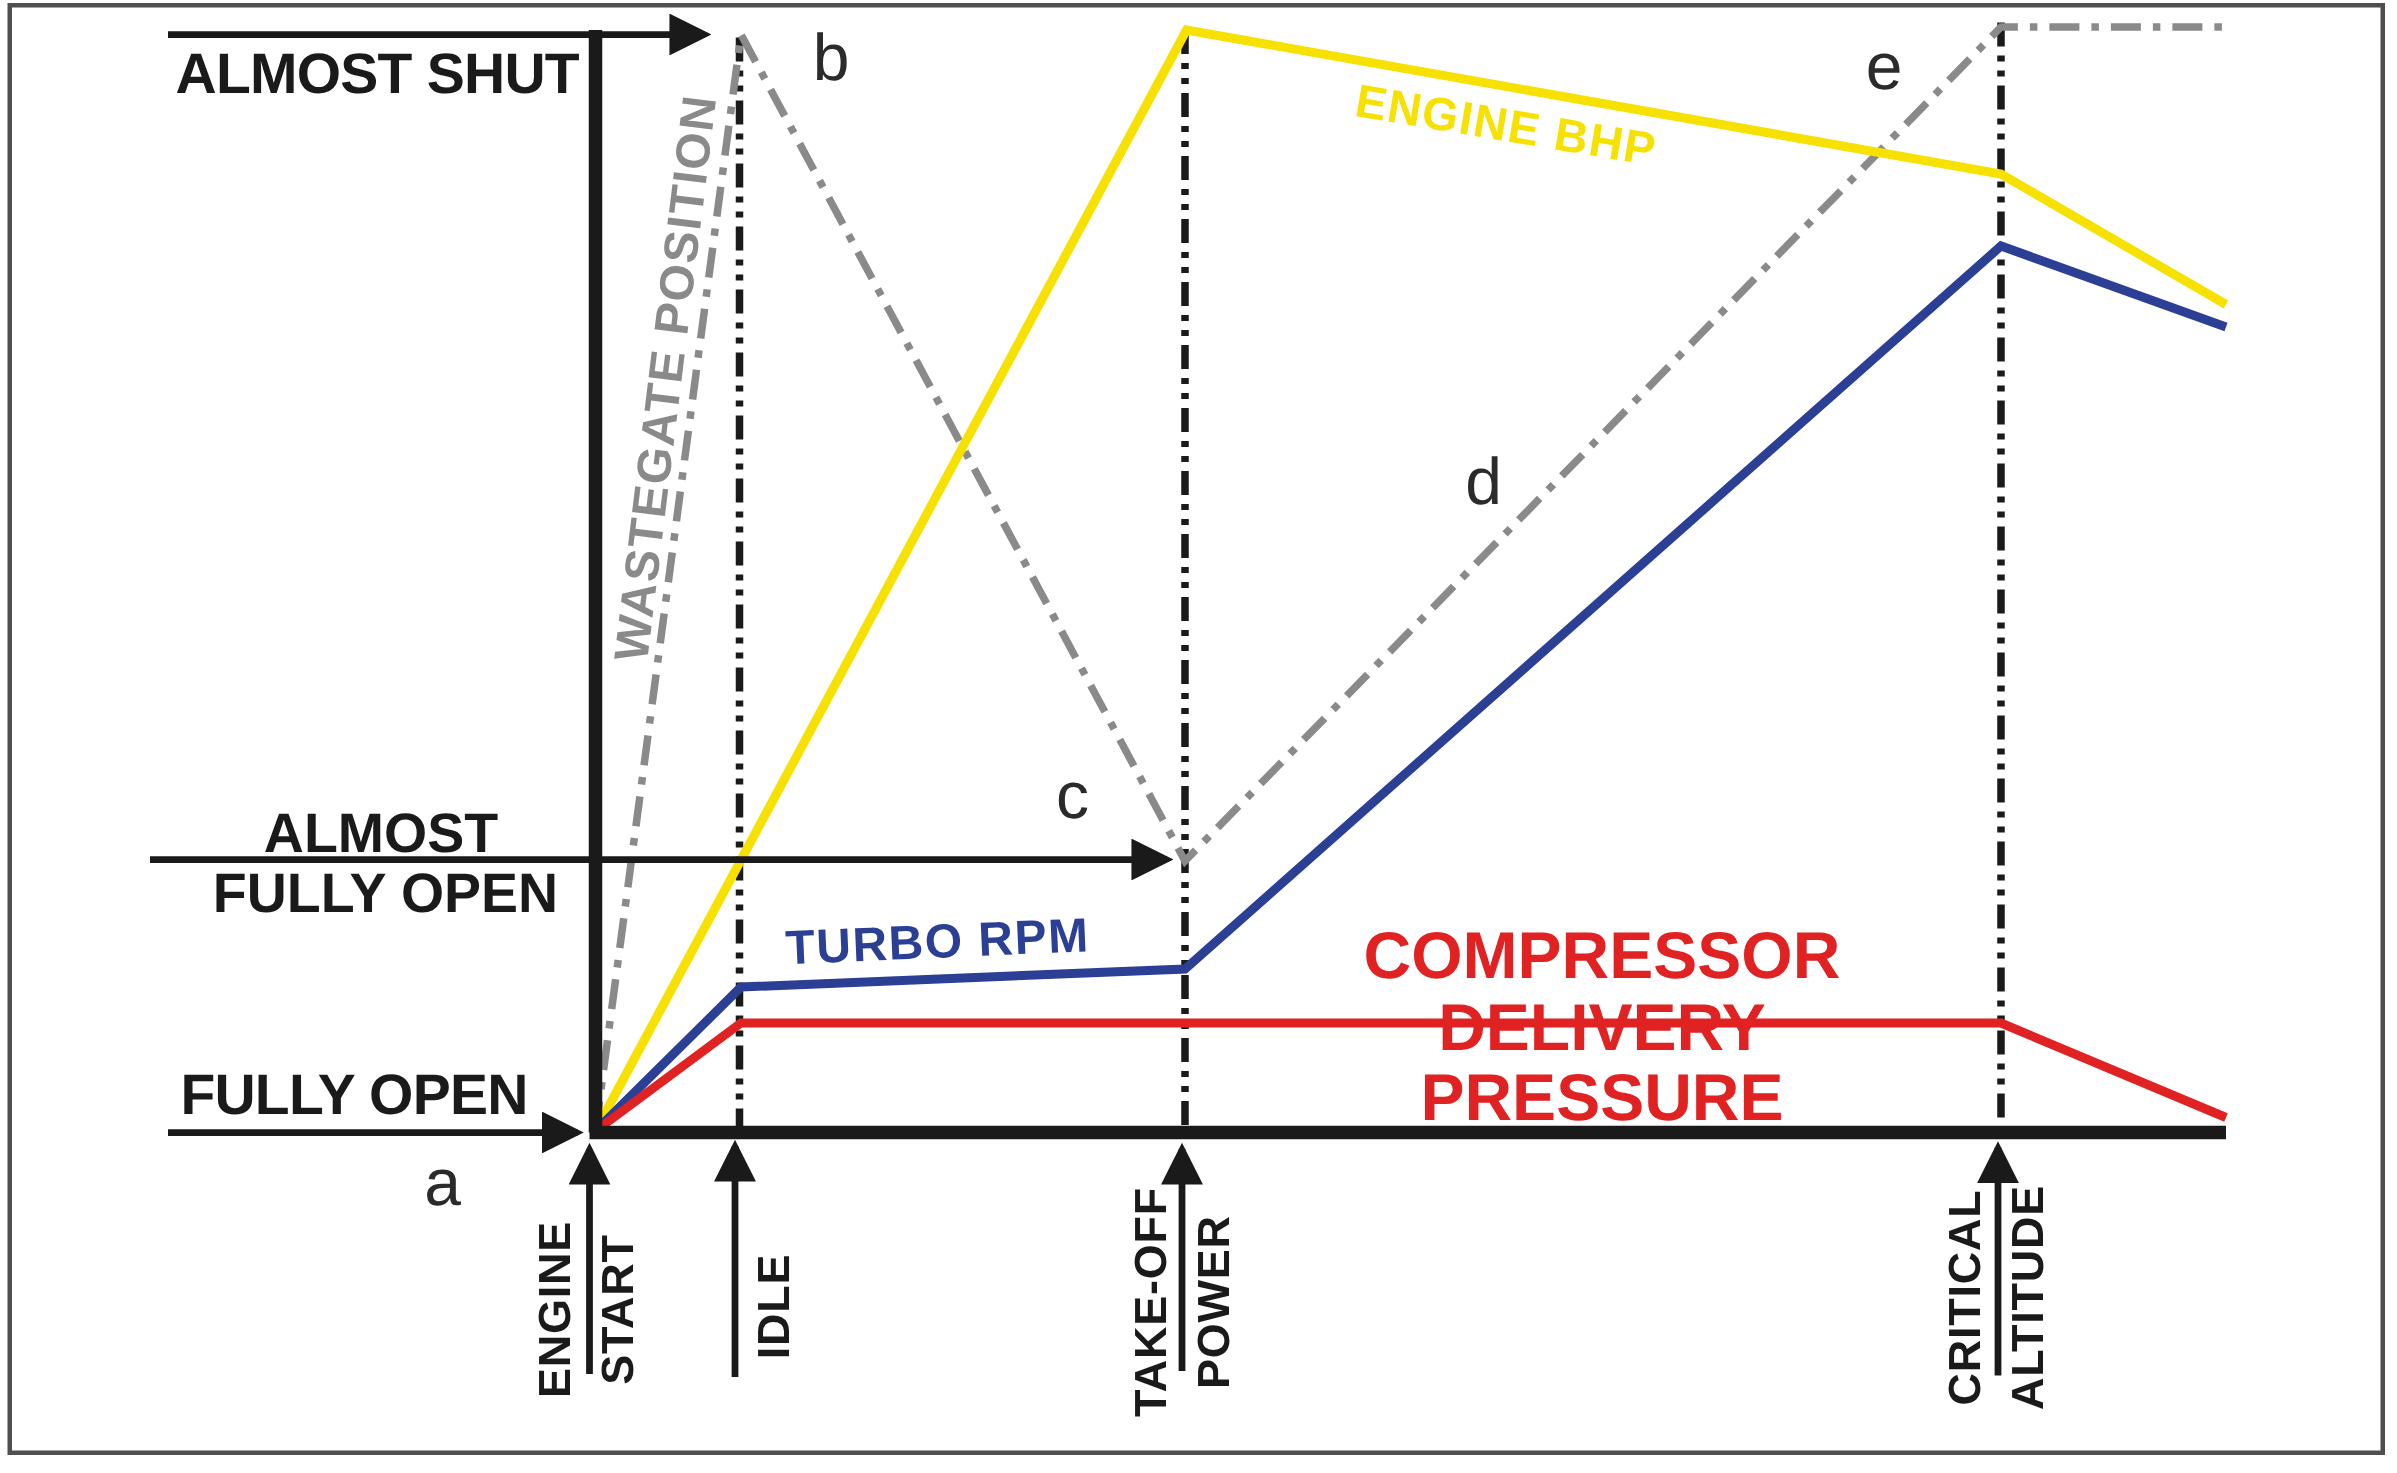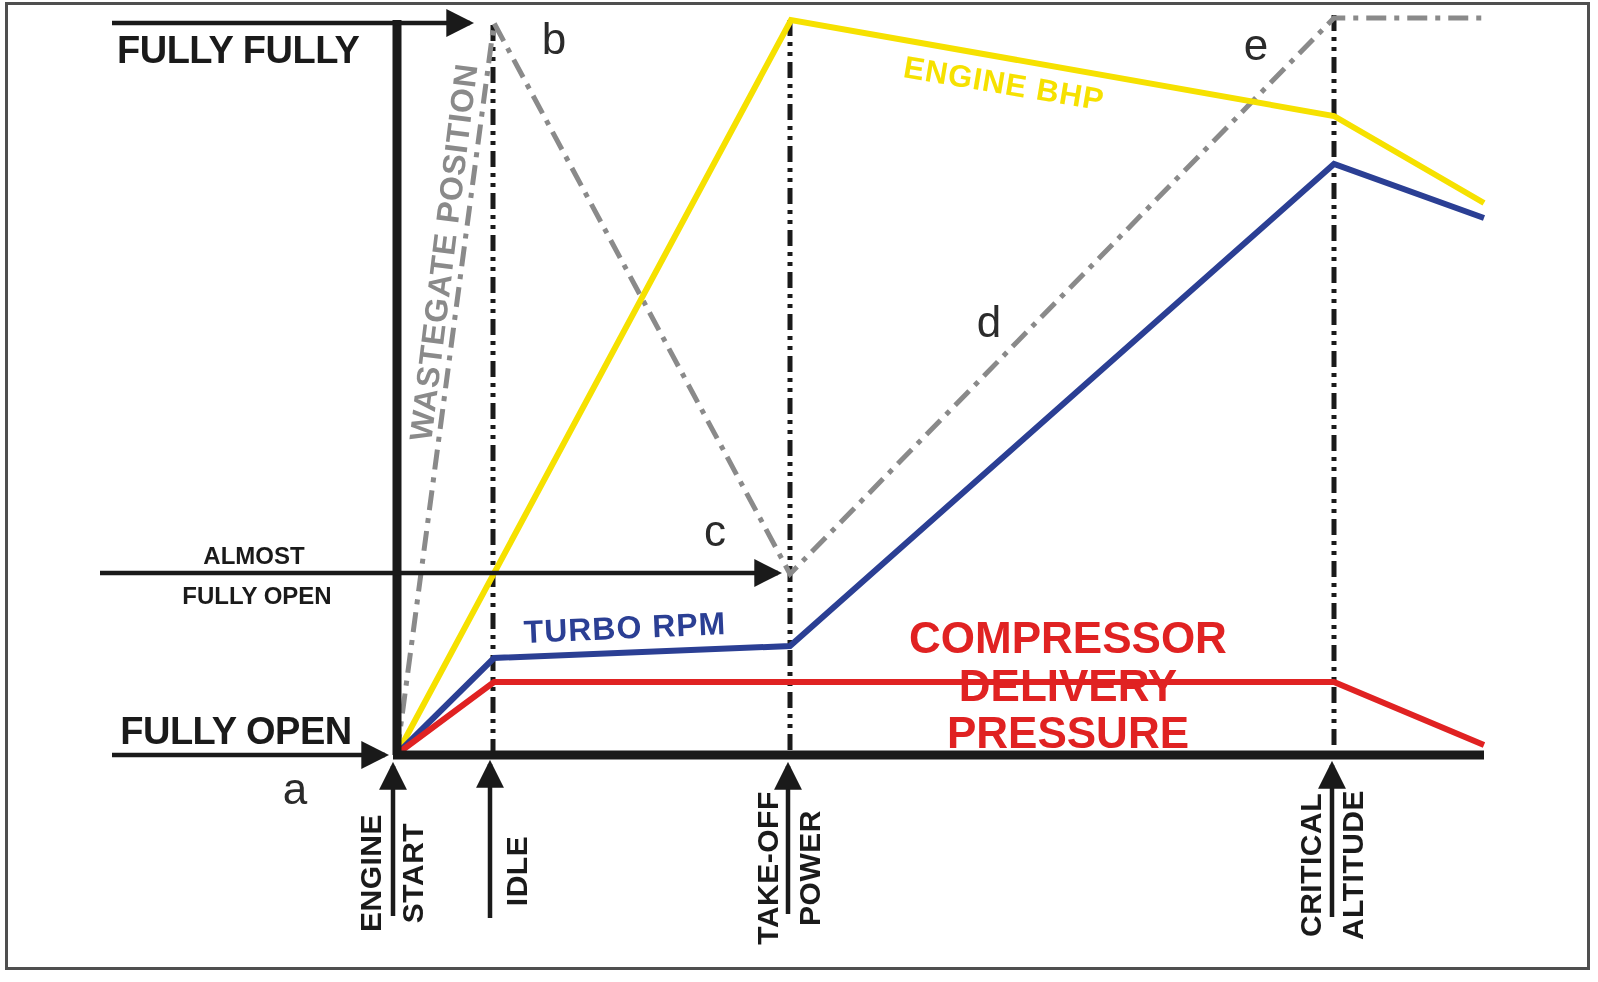--- a/index.html
+++ b/index.html
@@ -4,21 +4,21 @@
 <style>
   html,body{margin:0;padding:0;background:#ffffff;}
   body{width:1598px;height:982px;position:relative;overflow:hidden;
        font-family:"Liberation Sans","DejaVu Sans",sans-serif;}
   .frame{position:absolute;left:5px;top:2px;width:1585px;height:968px;
          border:3px solid #4f4f4f;box-sizing:border-box;}
   #chart-svg{position:absolute;left:0;top:0;}
   .lbl{position:absolute;font-weight:bold;color:#1a1a1a;white-space:pre-line;}
   .ctr{transform:translate(-50%,-50%);}
   .axis-lbl{font-size:38px;letter-spacing:-0.5px;}
-  .mid-lbl{font-size:24px;}
+  .mid-lbl{font-size:37px;}
   .letter{position:absolute;font-size:44px;font-weight:500;color:#2b2b2b;
           transform:translate(-50%,-50%);}
   .wastegate-lbl{font-size:32px;letter-spacing:1px;
       transform:translate(-50%,-50%) rotate(-83deg);}
   .bhp-lbl{font-size:31px;letter-spacing:1px;
       transform:translate(-50%,-50%) rotate(9.5deg);}
   .turbo-lbl{font-size:32px;letter-spacing:1px;
       transform:translate(-50%,-50%) rotate(-2.5deg);}
   .comp-lbl{font-size:44px;line-height:1.08;text-align:center;}
   .xtick{font-size:30px;line-height:1.4;letter-spacing:0.5px;text-align:center;
@@ -54,21 +54,21 @@
       <line x1="112" y1="23" x2="470" y2="23" stroke="#1A1A1A" stroke-width="4.5" marker-end="url(#ah)"></line>
       <line x1="100" y1="573" x2="778" y2="573" stroke="#1A1A1A" stroke-width="4.5" marker-end="url(#ah)"></line>
       <line x1="112" y1="755" x2="385" y2="755" stroke="#1A1A1A" stroke-width="4.5" marker-end="url(#ah)"></line>
       <line x1="393" y1="916" x2="393" y2="766" stroke="#1A1A1A" stroke-width="4.5" marker-end="url(#ah)"></line>
       <line x1="490" y1="918" x2="490" y2="764" stroke="#1A1A1A" stroke-width="4.5" marker-end="url(#ah)"></line>
       <line x1="788" y1="914" x2="788" y2="766" stroke="#1A1A1A" stroke-width="4.5" marker-end="url(#ah)"></line>
       <line x1="1332" y1="917" x2="1332" y2="765" stroke="#1A1A1A" stroke-width="4.5" marker-end="url(#ah)"></line>
     </g>
 </svg>
 
-<div class="lbl axis-lbl" style="left:117px;top:29px;">FULLY FULLY</div>
+<div class="lbl axis-lbl" style="left:117px;top:29px;">ALMOST SHUT</div>
 <div class="lbl mid-lbl ctr" style="left:254px;top:556px;">ALMOST</div>
 <div class="lbl mid-lbl ctr" style="left:257px;top:596px;">FULLY OPEN</div>
 <div class="lbl axis-lbl ctr" style="left:236px;top:731px;">FULLY OPEN</div>
 
 <div class="lbl wastegate-lbl" style="left: 444px; top: 252px; color: rgb(138, 138, 138);">WASTEGATE POSITION</div>
 <div class="lbl bhp-lbl" style="left: 1004px; top: 84px; color: rgb(246, 225, 0);">ENGINE BHP</div>
 <div class="lbl turbo-lbl" style="left: 625px; top: 628px; color: rgb(43, 63, 148);">TURBO RPM</div>
 <div class="lbl comp-lbl ctr" style="left: 1068px; top: 685px; color: rgb(224, 34, 34);">COMPRESSOR DELIVERY
 PRESSURE</div>
 

